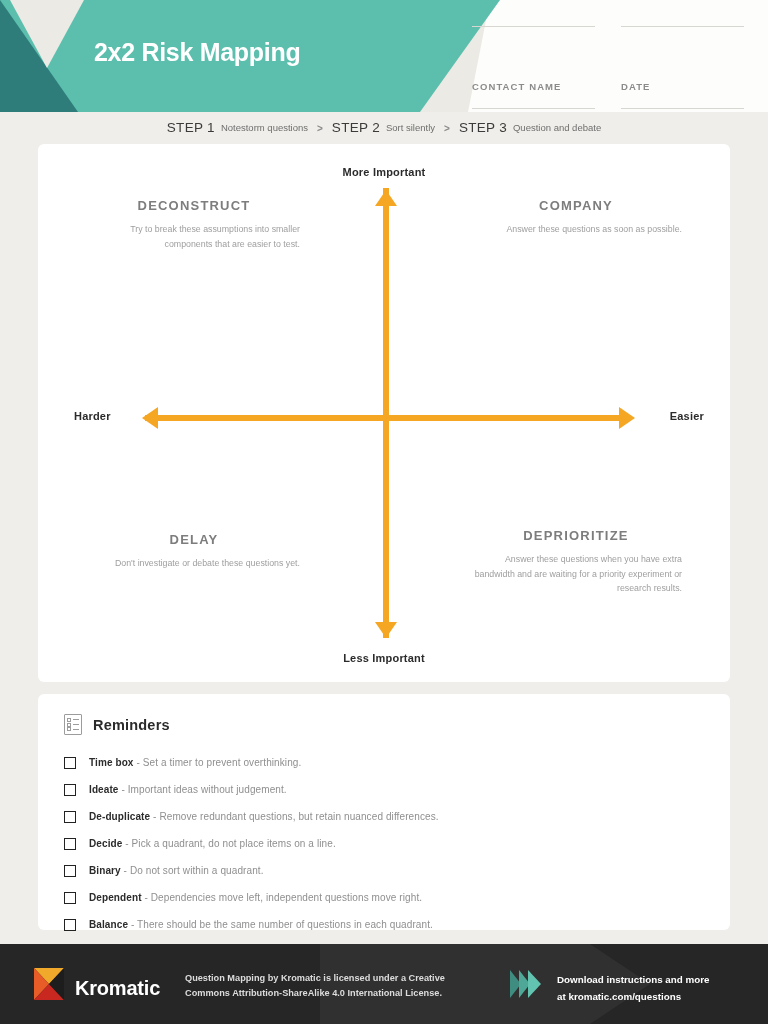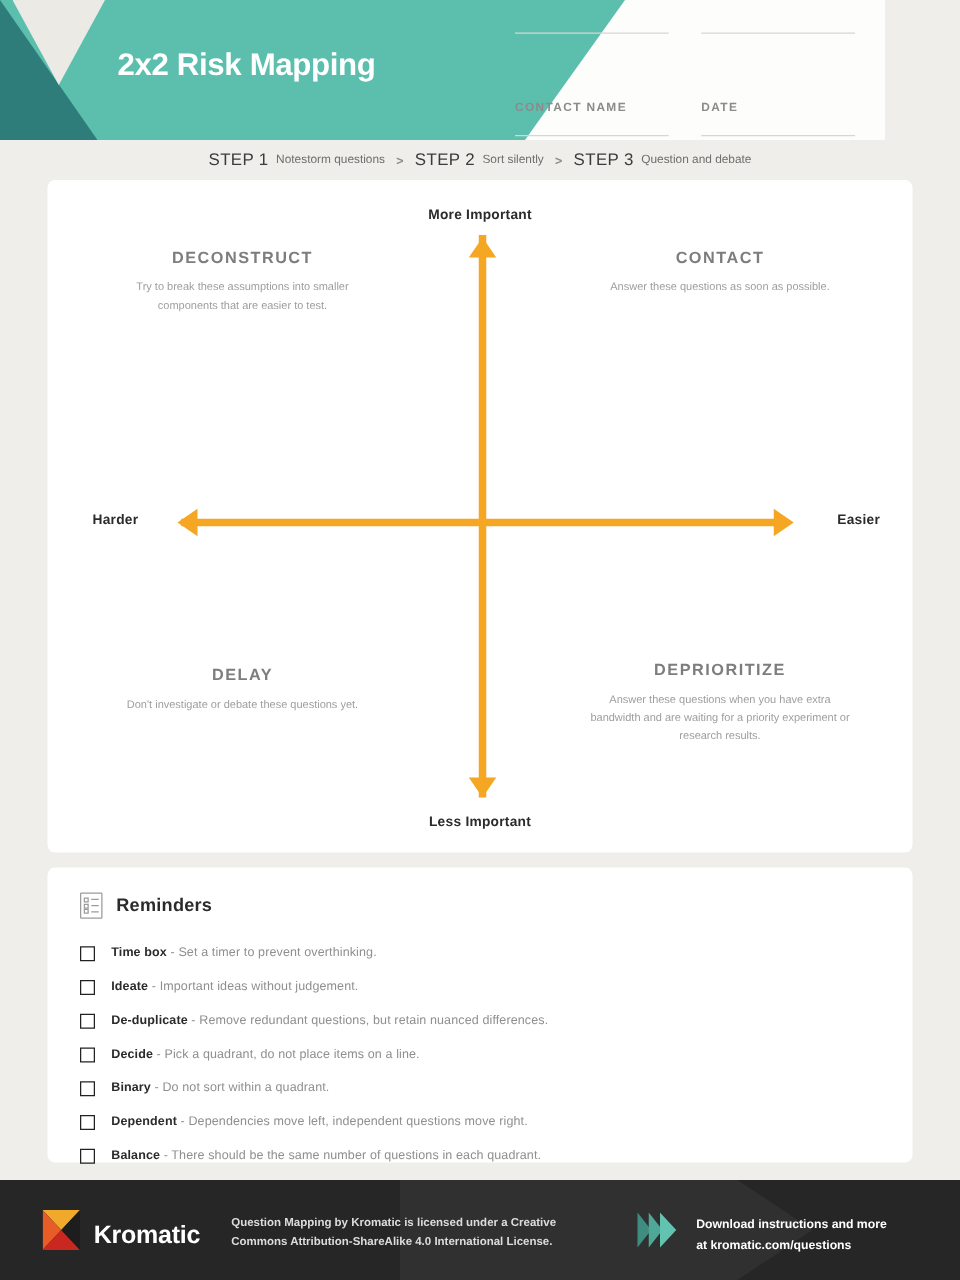--- a/index.html
+++ b/index.html
@@ -5,21 +5,21 @@
   * { box-sizing: border-box; margin: 0; padding: 0; }
   html, body {
     width: 768px; height: 1024px;
     font-family: "Liberation Sans", sans-serif;
     background: #efeeea;
     overflow: hidden;
   }
   .page { position: relative; width: 768px; height: 1024px; background: #efeeea; }
 
   
-  .header { position: relative; width: 708px; height: 112px; background: #ffffff; overflow: hidden; }
+  .header { position: relative; width: 768px; height: 112px; background: #ffffff; overflow: hidden; }
   .hdr-bg-light { position: absolute; inset: 0; background: #eceae4; }
   .hdr-white-right { position: absolute; right: 0; top: 0; width: 300px; height: 112px; background: #fdfdfc;
       clip-path: polygon(22px 0, 300px 0, 300px 112px, 0 112px); }
   .hdr-teal {
     position: absolute; left: 0; top: 0; height: 112px; width: 500px;
     background: #5cbfae;
     clip-path: polygon(0 0, 500px 0, 420px 112px, 0 112px);
   }
   .hdr-dark-tri {
     position: absolute; left: 0; top: 0; width: 78px; height: 112px;
@@ -64,21 +64,21 @@
   .axis-v { position: absolute; left: 345px; top: 44px; width: 6px; height: 450px; background: #f5a623; }
   .axis-h { position: absolute; left: 107px; top: 271px; height: 6px; width: 478px; background: #f5a623; }
   .arrow { position: absolute; width: 0; height: 0; }
   .arr-up   { left: 337px; top: 46px;  border-left: 11px solid transparent; border-right: 11px solid transparent; border-bottom: 16px solid #f5a623; }
   .arr-down { left: 337px; top: 478px; border-left: 11px solid transparent; border-right: 11px solid transparent; border-top: 16px solid #f5a623; }
   .arr-left { left: 104px; top: 263px; border-top: 11px solid transparent; border-bottom: 11px solid transparent; border-right: 16px solid #f5a623; }
   .arr-right{ left: 581px; top: 263px; border-top: 11px solid transparent; border-bottom: 11px solid transparent; border-left: 16px solid #f5a623; }
 
   .quad { position: absolute; width: 212px; text-align: center; }
   .quad-title { font-size: 13px; font-weight: bold; letter-spacing: 1.2px; color: #7d7d7d; margin-bottom: 9px; }
-  .quad-desc { font-size: 8.8px; line-height: 1.65; color: #9e9e9e; }
+  .quad-desc { font-size: 8.8px; line-height: 1.65; color: #9e9e9e; text-align: right; }
   .q-deconstruct  { left: 50px;  top: 54px; }
   .q-priority     { left: 432px; top: 54px; }
   .q-delay        { left: 50px;  top: 388px; }
   .q-deprioritize { left: 432px; top: 384px; }
 
   
   .rem-card {
     position: absolute; left: 38px; top: 694px; width: 692px; height: 236px;
     background: #ffffff; border-radius: 6px; padding: 20px 26px;
   }
@@ -179,21 +179,21 @@
     <div class="arrow arr-up"></div>
     <div class="arrow arr-down"></div>
     <div class="arrow arr-left"></div>
     <div class="arrow arr-right"></div>
 
     <div class="quad q-deconstruct">
       <div class="quad-title">DECONSTRUCT</div>
       <div class="quad-desc">Try to break these assumptions into smaller components that are easier to test.</div>
     </div>
     <div class="quad q-priority">
-      <div class="quad-title">CONTACT</div>
+      <div class="quad-title">COMPANY</div>
       <div class="quad-desc">Answer these questions as soon as possible.</div>
     </div>
     <div class="quad q-delay">
       <div class="quad-title">DELAY</div>
       <div class="quad-desc">Don't investigate or debate these questions yet.</div>
     </div>
     <div class="quad q-deprioritize">
       <div class="quad-title">DEPRIORITIZE</div>
       <div class="quad-desc">Answer these questions when you have extra bandwidth and are waiting for a priority experiment or research results.</div>
     </div>

